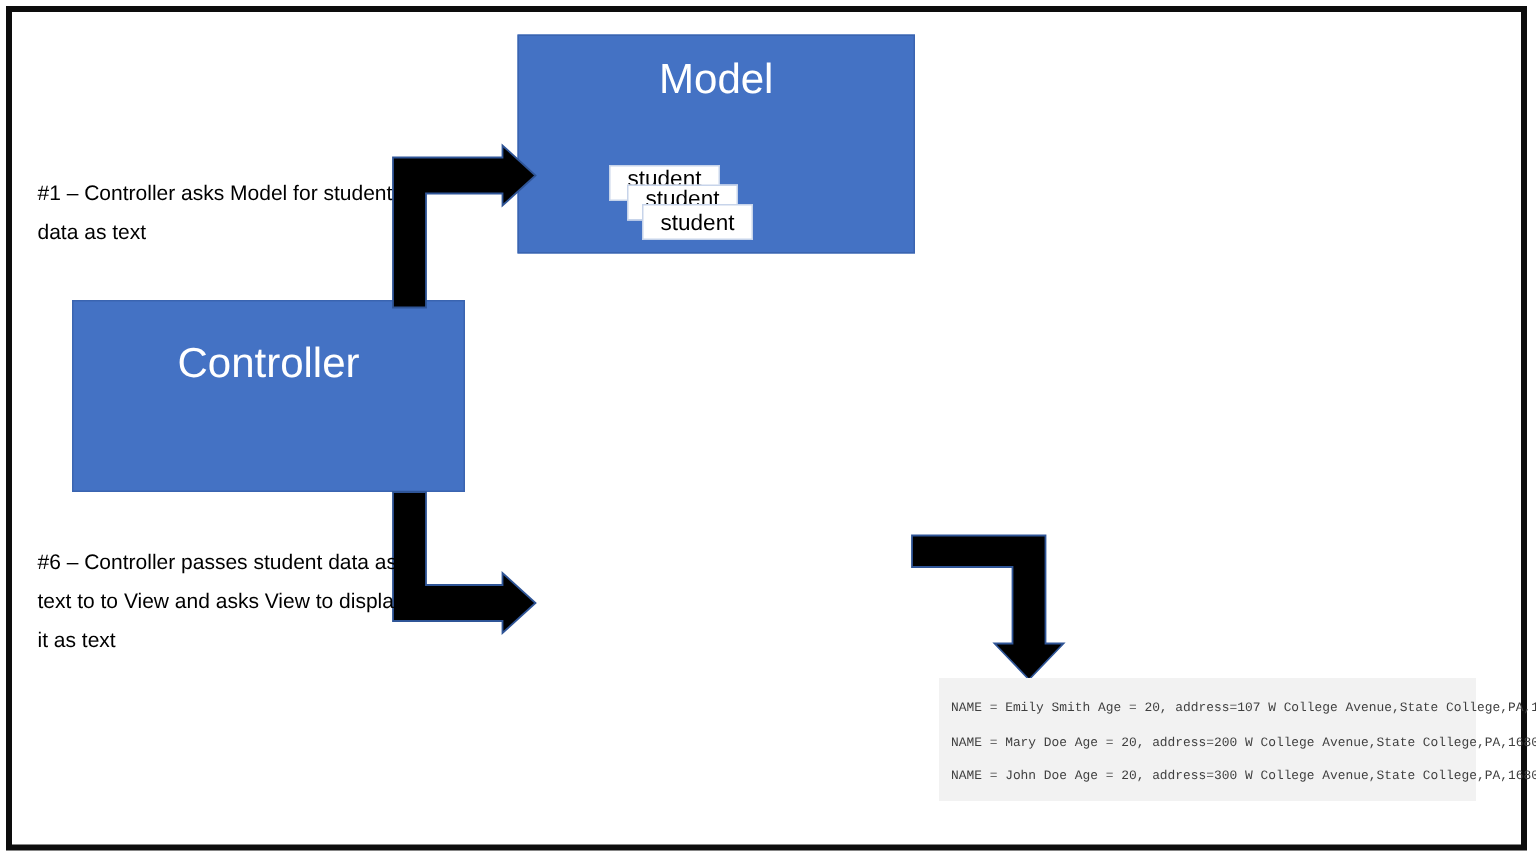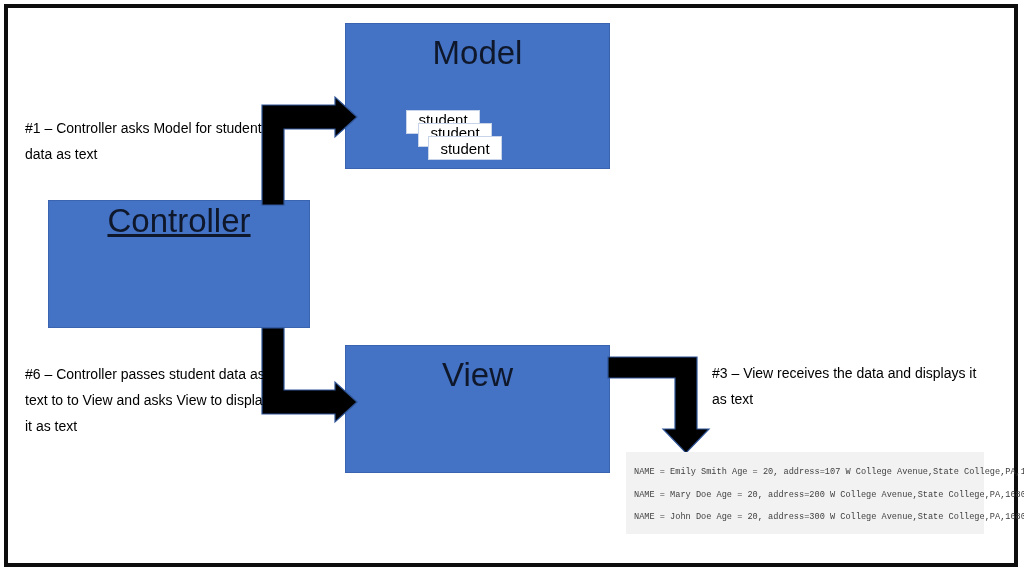--- a/index.html
+++ b/index.html
@@ -31,34 +31,34 @@
     position: absolute;
     background: #4472c4;
     border: 1px solid #3a64b0;
     box-sizing: border-box;
   }
   .box-title {
     position: absolute;
     left: 0;
     right: 0;
     text-align: center;
-    color: #0f172a;
-    font-size: 33px;
+    color: #ffffff;
+    font-size: 28px;
     line-height: 38px;
     font-family: "Liberation Sans", sans-serif;
     white-space: nowrap;
   }
 
   
   #model-box { left: 345px; top: 23px; width: 265px; height: 146px; }
   #model-box .box-title { top: 10px; }
 
   
   #controller-box { left: 48px; top: 200px; width: 262px; height: 128px; }
-  #controller-box .box-title { top: 1px; text-decoration: underline; }
+  #controller-box .box-title { top: 22px; }
 
   
   #view-box { left: 345px; top: 345px; width: 265px; height: 128px; }
   #view-box .box-title { top: 10px; }
 
   
   .student-card {
     position: absolute;
     background: #ffffff;
     border: 1px solid #c7d4ea;
@@ -137,39 +137,35 @@
     <span>student</span>
   </div>
   <div class="student-card" id="student-card-3">
     <span>student</span>
   </div>
 
   <div class="box" id="controller-box">
     <div class="box-title">Controller</div>
   </div>
 
-  <div class="box" id="view-box">
-    <div class="box-title">View</div>
-  </div>
 
   <svg class="arrow-svg" id="arrow-1-svg" width="110" height="110" viewBox="0 0 110 110">
     <path d="M 0,8 L 73,8 L 73,0 L 95,20 L 73,40 L 73,32 L 22,32 L 22,108 L 0,108 Z" fill="#000000" stroke="#2f5597" stroke-width="1.2"></path>
   </svg>
 
   <svg class="arrow-svg" id="arrow-2-svg" width="110" height="110" viewBox="0 0 110 110">
     <path d="M 0,0 L 22,0 L 22,62 L 73,62 L 73,54 L 95,74 L 73,94 L 73,86 L 0,86 Z" fill="#000000" stroke="#2f5597" stroke-width="1.2"></path>
   </svg>
 
   <svg class="arrow-svg" id="arrow-3-svg" width="110" height="110" viewBox="0 0 110 110">
     <path d="M 0,0 L 89,0 L 89,72 L 101,72 L 78,96 L 55,72 L 67,72 L 67,21 L 0,21 Z" fill="#000000" stroke="#2f5597" stroke-width="1.2"></path>
   </svg>
 
   <div class="note" id="note-1">#1 – Controller asks Model for student data as text</div>
   <div class="note" id="note-2">#6 – Controller passes student data as text to to View and asks View to displays it as text</div>
-  <div class="note" id="note-3">#3 – View receives the data and displays it as text</div>
 
   <div id="data-panel">
     <div class="data-line">NAME = Emily Smith Age = 20, address=107 W College Avenue,State College,PA,16801 11 credits</div>
     <div class="data-line">NAME = Mary Doe Age = 20, address=200 W College Avenue,State College,PA,16801 13 credits</div>
     <div class="data-line">NAME = John Doe Age = 20, address=300 W College Avenue,State College,PA,16801 6 credits</div>
   </div>
 
 </div>
 
 </body></html>

